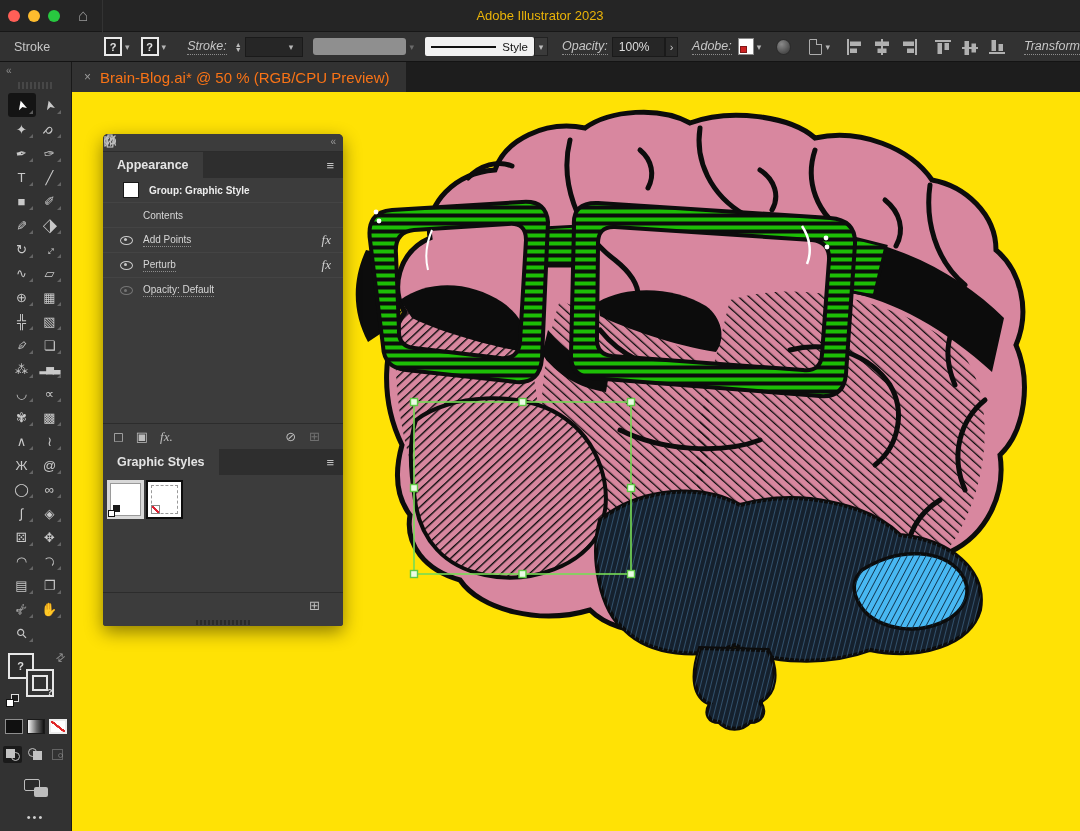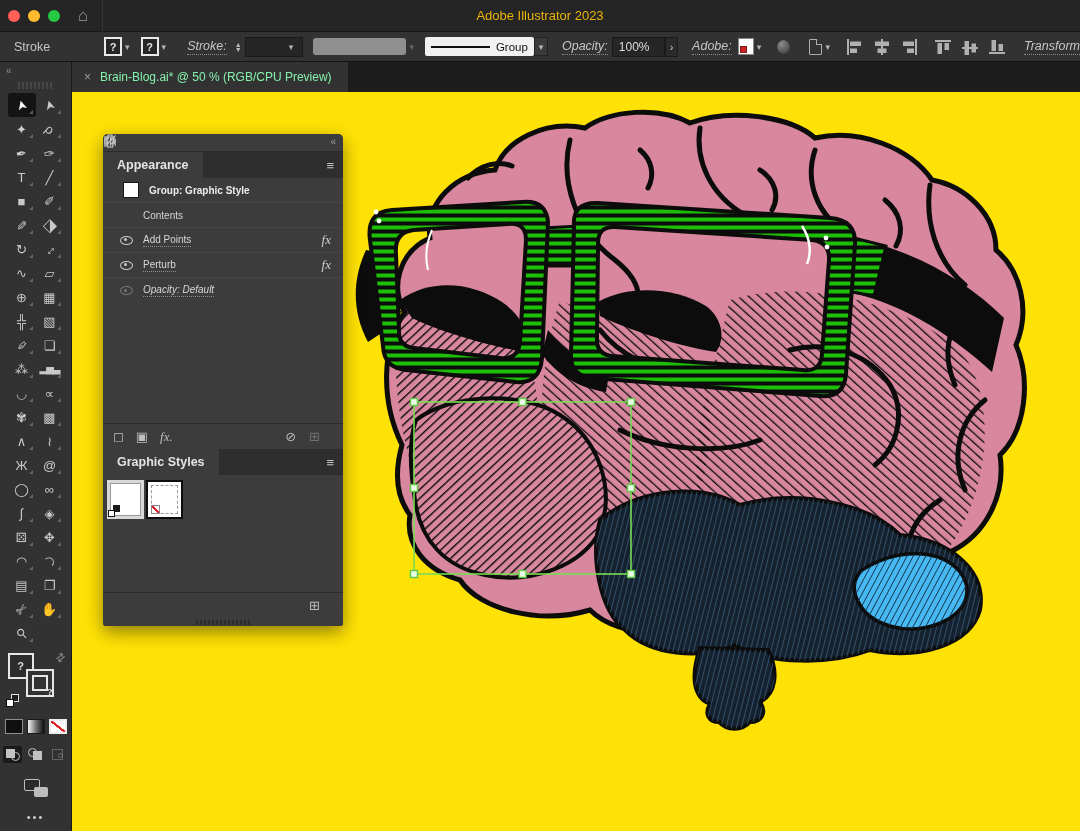--- a/index.html
+++ b/index.html
@@ -93,21 +93,21 @@
   .screen-ic { position:relative; width:24px; height:18px; margin:16px auto 0 auto; }
   .screen-ic .back { position:absolute; left:0; top:0; width:16px; height:12px; border:1.5px solid #bdbdbd; background:#2a2a2a; border-radius:2px; }
   .screen-ic .front { position:absolute; right:0; bottom:0; width:14px; height:10px; background:#bdbdbd; border-radius:2px; }
   .more-dots { text-align:center; margin-top:14px; color:#cfcfcf; font-size:11px; letter-spacing:2px; }
 
   
   .canvas-area { flex:1; position:relative; }
   .tabbar { position:absolute; left:0; top:0; right:0; height:30px; background:#1d1d1d; display:flex; }
   .doc-tab { height:30px; background:#323232; display:flex; align-items:center; gap:9px; padding:0 16px 0 12px; }
   .tab-close { color:#9c9c9c; font-size:12px; }
-  .tab-label { color:#86efac; font-size:12px; }
+  .tab-label { color:#f97316; font-size:15px; }
   .canvas { position:absolute; left:0; top:30px; right:0; bottom:0; }
   .canvas svg { position:absolute; inset:0; width:100%; height:100%; }
 
   
   .panel { position:absolute; left:31px; top:42px; width:240px; background:#3c3c3c; border-radius:5px 5px 3px 3px;
            box-shadow:0 6px 18px rgba(0,0,0,.45); overflow:hidden; }
   .panel-titlebar { height:18px; background:#3c3c3c; border-bottom:1px solid #2c2c2c; position:relative; }
   .panel-close { position:absolute; left:7px; top:2px; color:#a5a5a5; font-size:11px; }
   .panel-collapse { position:absolute; right:8px; top:2px; color:#9a9a9a; font-size:10px; letter-spacing:-1px; }
   .tabrow { height:26px; background:#2e2e2e; display:flex; align-items:flex-end; position:relative; }
@@ -173,21 +173,21 @@
         <span>▲</span>
         <span>▼</span>
       </span>
     <span class="dark-field weight-field">
         <span class="chev">▾</span>
       </span>
     <span class="brush-swatch" style="margin-left:10px;"></span>
     <span class="chev dim">▾</span>
     <span class="basic-pill" style="margin-left:8px;">
       <span class="basic-line"></span>
-      <span class="basic-txt">Group</span>
+      <span class="basic-txt">Style</span>
     </span>
     <span class="pill-chev">▾</span>
     <span class="cb-label u-dot" style="margin-left:14px;">Opacity:</span>
     <span class="dark-field" style="margin-left:4px;width:56px;">100%</span>
     <span class="more-btn">›</span>
     <span class="cb-label u-dot" style="margin-left:14px;">Adobe:</span>
     <span class="style-swatch" style="margin-left:6px;"></span>
     <span class="chev">▾</span>
     <span class="globe" style="margin-left:12px;"></span>
     <span class="doc-ic" style="margin-left:18px;"></span>
@@ -568,21 +568,21 @@
               <span class="row-label link" style="margin-left:4px;">Add Points</span>
               <span class="fx">fx</span>
             </div>
             <div class="app-row">
               <span class="eye-col">
                   <span class="eye"></span>
                 </span>
               <span class="row-label link" style="margin-left:4px;">Perturb</span>
               <span class="fx">fx</span>
             </div>
-            <div class="app-row" style="border-bottom:none;font-style:italic;">
+            <div class="app-row" style="border-bottom:none;">
               <span class="eye-col">
                   <span class="eye dim"></span>
                 </span>
               <span class="row-label link" style="margin-left:4px;">Opacity: Default</span>
             </div>
             <div class="app-spacer"></div>
           </div>
           <div class="panel-footer">
             <span>◻</span>
             <span>▣</span>

